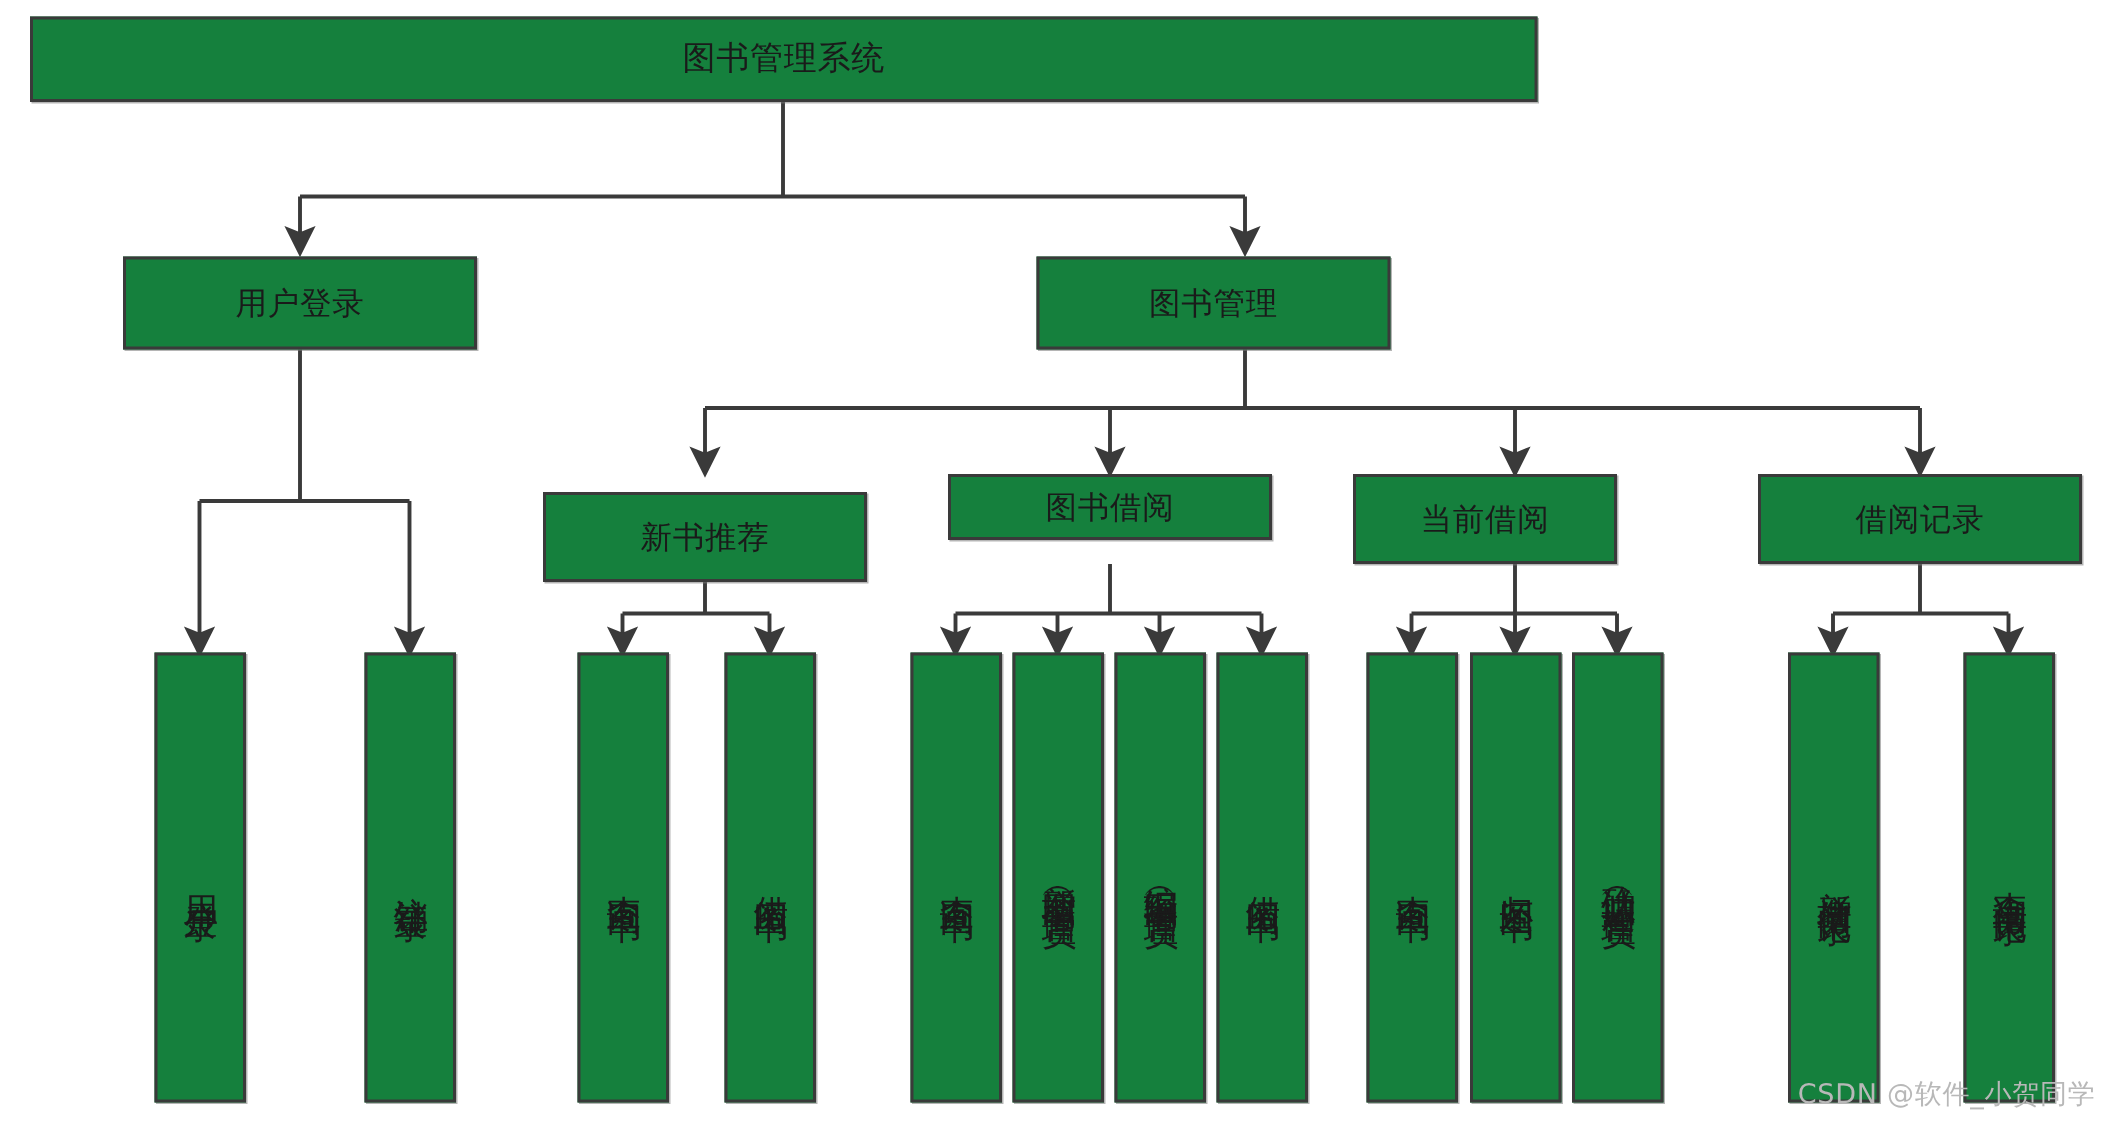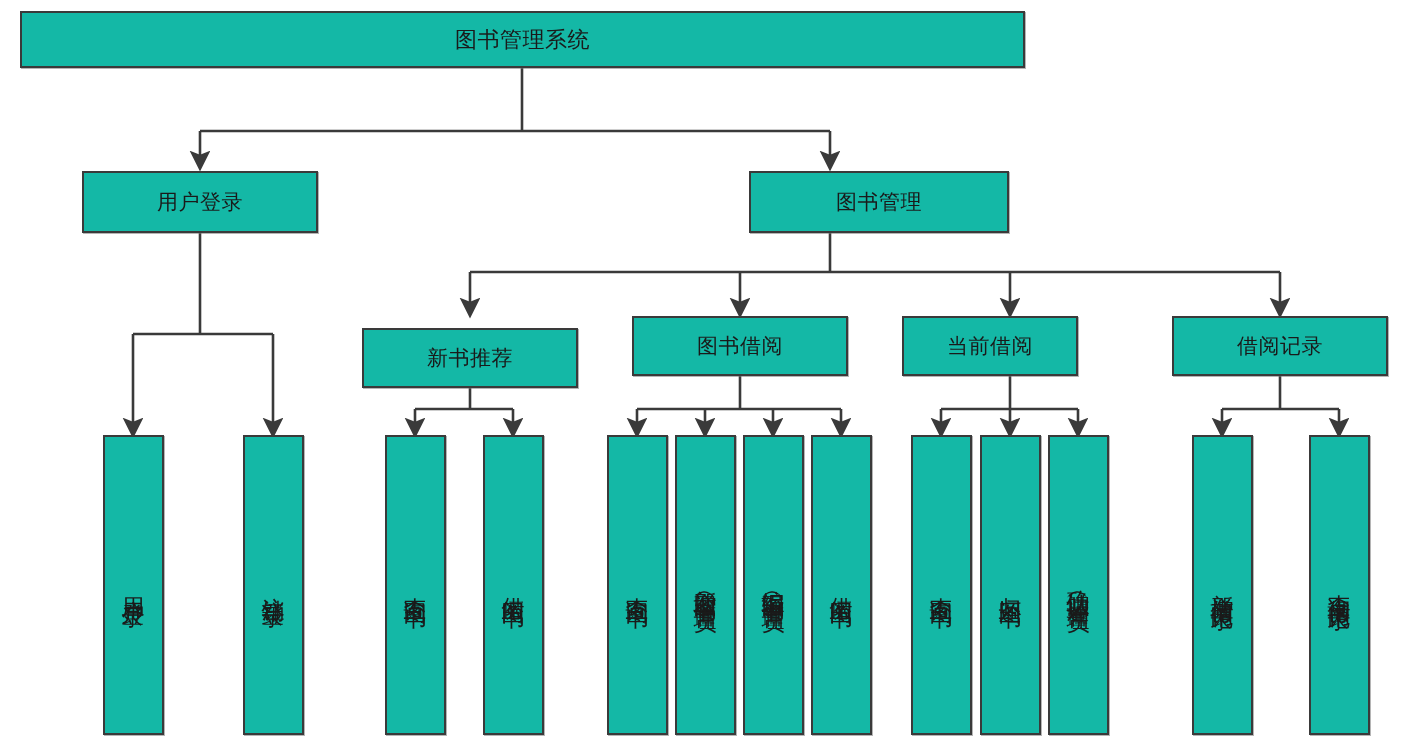--- a/index.html
+++ b/index.html
@@ -22,21 +22,21 @@
     left: 0;
     top: 0;
     width: 1405px;
     height: 747px;
     pointer-events: none;
   }
   .node {
     position: absolute;
     box-sizing: border-box;
     border: 2px solid #3a3a3a;
-    background: #14b8a6;
+    background: #15803d;
     display: flex;
     align-items: center;
     justify-content: center;
     color: #1a1a1a;
     box-shadow: 1px 1px 0 rgba(120,120,120,0.55);
   }
   .node .lbl {
     display: block;
     text-align: center;
     line-height: 1.18;
@@ -127,28 +127,28 @@
     </g>
   </svg>
 
   <div class="node horiz root" style="left:20px; top:11px; width:1005px; height:57px;">
     <span class="lbl">图书管理系统</span>
   </div>
 
   <div class="node horiz" style="left:82px; top:171px; width:236px; height:62px;">
     <span class="lbl">用户登录</span>
   </div>
-  <div class="node horiz" style="left:749px; top:171px; width:260px; height:62px;">
+  <div class="node horiz" style="left:691px; top:171px; width:236px; height:62px;">
     <span class="lbl">图书管理</span>
   </div>
 
   <div class="node horiz" style="left:362px; top:328px; width:216px; height:60px;">
     <span class="lbl">新书推荐</span>
   </div>
-  <div class="node horiz" style="left:632px; top:316px; width:216px; height:60px;font-family:Liberation Serif, serif;">
+  <div class="node horiz" style="left:632px; top:316px; width:216px; height:44px;font-family:Liberation Serif, serif;">
     <span class="lbl">图书借阅</span>
   </div>
   <div class="node horiz" style="left:902px; top:316px; width:176px; height:60px;">
     <span class="lbl">当前借阅</span>
   </div>
   <div class="node horiz" style="left:1172px; top:316px; width:216px; height:60px;justify-content:center;">
     <span class="lbl">借阅记录</span>
   </div>
 
   <div class="node vert" style="left:103px; top:435px; width:61px; height:300px;">
@@ -188,14 +188,15 @@
     <span class="lbl">确认归还（管理员）</span>
   </div>
 
   <div class="node vert" style="left:1192px; top:435px; width:61px; height:300px;">
     <span class="lbl">新增借阅记录</span>
   </div>
   <div class="node vert" style="left:1309px; top:435px; width:61px; height:300px;">
     <span class="lbl">查询借阅记录</span>
   </div>
 
+  <div id="watermark">CSDN @软件_小贺同学</div>
 
 </div>
 
 </body></html>

